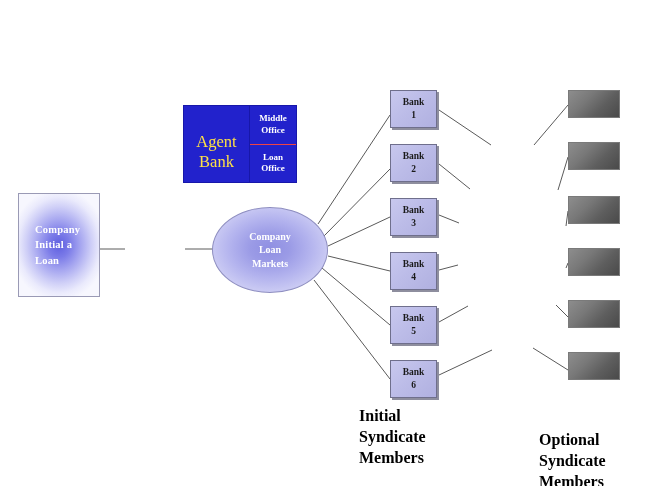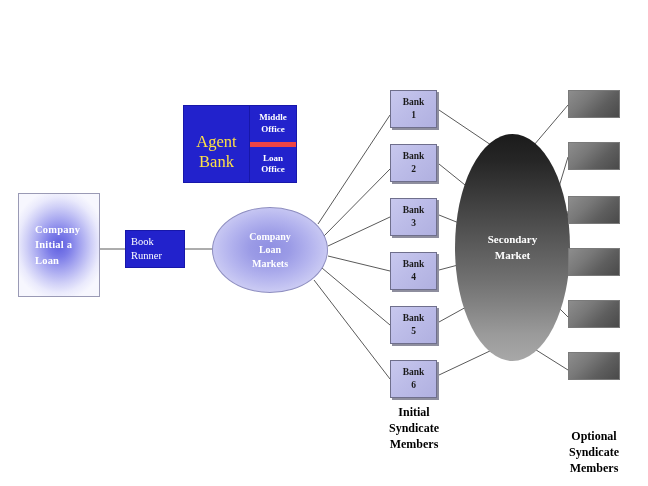--- a/index.html
+++ b/index.html
@@ -113,21 +113,21 @@
     display: flex;
     flex-direction: column;
   }
   .agentbank-cell {
     flex: 1;
     display: flex;
     align-items: center;
     justify-content: center;
   }
   .agentbank-cell.top {
-    border-bottom: 5px solid #ef4444;
+    border-bottom: 1px solid #ef4444;
   }
   .agentbank-cell-text {
     color: #ffffff;
     font-size: 9px;
     font-weight: bold;
     line-height: 1.3;
     text-align: center;
   }
 
   
@@ -218,24 +218,24 @@
     left: 568px;
     border: 1px solid #7a7a7a;
     background: linear-gradient(135deg, #8d8d8d 0%, #787878 35%, #5e5e5e 65%, #4a4a4a 100%);
     box-sizing: border-box;
   }
 
   
   .caption {
     position: absolute;
     color: #000000;
-    font-size: 12px;
+    font-size: 16px;
     font-weight: bold;
     line-height: 1.32;
-    text-align: center;
+    text-align: left;
     width: 110px;
   }
   .caption-initial { left: 359px; top: 405px; }
   .caption-optional { left: 539px; top: 405px; margin-top: 24px; }
 </style>
 </head>
 <body>
 
 <div id="canvas">
 
@@ -270,26 +270,20 @@
   </svg>
 
   <div class="company-box">
     <div class="company-text">
       <div>Company</div>
       <div>Initial a</div>
       <div>Loan</div>
     </div>
   </div>
 
-  <div class="bookrunner-box">
-    <div class="bookrunner-text">
-      <div>Book</div>
-      <div>Runner</div>
-    </div>
-  </div>
 
   <div class="agentbank-box">
     <div class="agentbank-left">
       <div class="agentbank-left-text">
         <div>Agent</div>
         <div>Bank</div>
       </div>
     </div>
     <div class="agentbank-right">
       <div class="agentbank-cell top">
@@ -345,26 +339,20 @@
       <div>5</div>
     </div>
   </div>
   <div class="bank-box" style="left:390px; top:360px;">
     <div class="bank-text">
       <div>Bank</div>
       <div>6</div>
     </div>
   </div>
 
-  <div class="secondary-ellipse">
-    <div class="secondary-text">
-      <div>Secondary</div>
-      <div>Market</div>
-    </div>
-  </div>
 
   <div class="optional-box" style="top:90px;"></div>
   <div class="optional-box" style="top:142px;"></div>
   <div class="optional-box" style="top:196px;"></div>
   <div class="optional-box" style="top:248px;"></div>
   <div class="optional-box" style="top:300px;"></div>
   <div class="optional-box" style="top:352px;"></div>
 
   <div class="caption caption-initial">
     <div>Initial</div>

